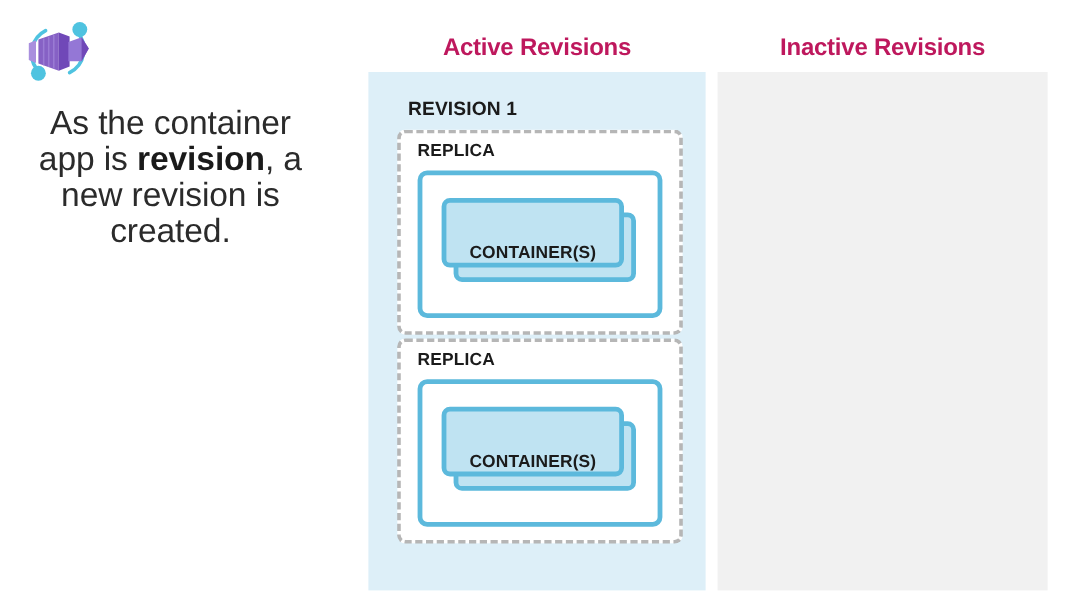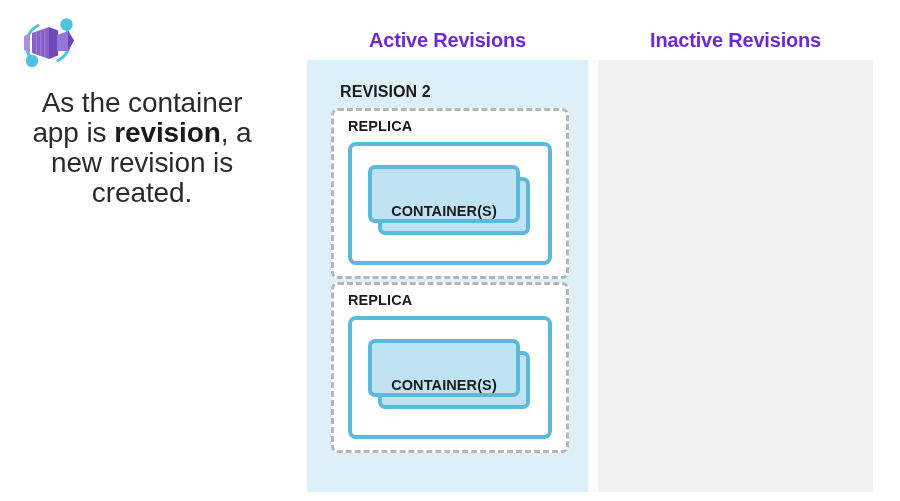--- a/index.html
+++ b/index.html
@@ -48,21 +48,21 @@
     color: #1a1a1a;
   }
 
   
   .panel-header {
     position: absolute;
     top: 29px;
     text-align: center;
     font-size: 20px;
     font-weight: 700;
-    color: #6d28d9;
+    color: #be185d;
     letter-spacing: -0.2px;
   }
   #active-header  { left: 307px; width: 281px; }
   #inactive-header{ left: 598px; width: 275px; }
 
   
   .panel {
     position: absolute;
     top: 60px;
     height: 432px;
@@ -196,21 +196,21 @@
 
 </div>
 
 <div id="active-header" class="panel-header">Active Revisions</div>
 
 <div id="inactive-header" class="panel-header">Inactive Revisions</div>
 
 <div id="active-panel" class="panel">
 
   <div id="revision-block-1" class="revision-block">
-    <div class="revision-label">REVISION 2</div>
+    <div class="revision-label">REVISION 1</div>
     <div class="replica-box">
       <div class="replica-label">REPLICA</div>
       <div class="container-host">
         <div class="container-card back"></div>
         <div class="container-card front">
           <span class="container-card-label">CONTAINER(S)</span>
         </div>
       </div>
     </div>
   </div>

